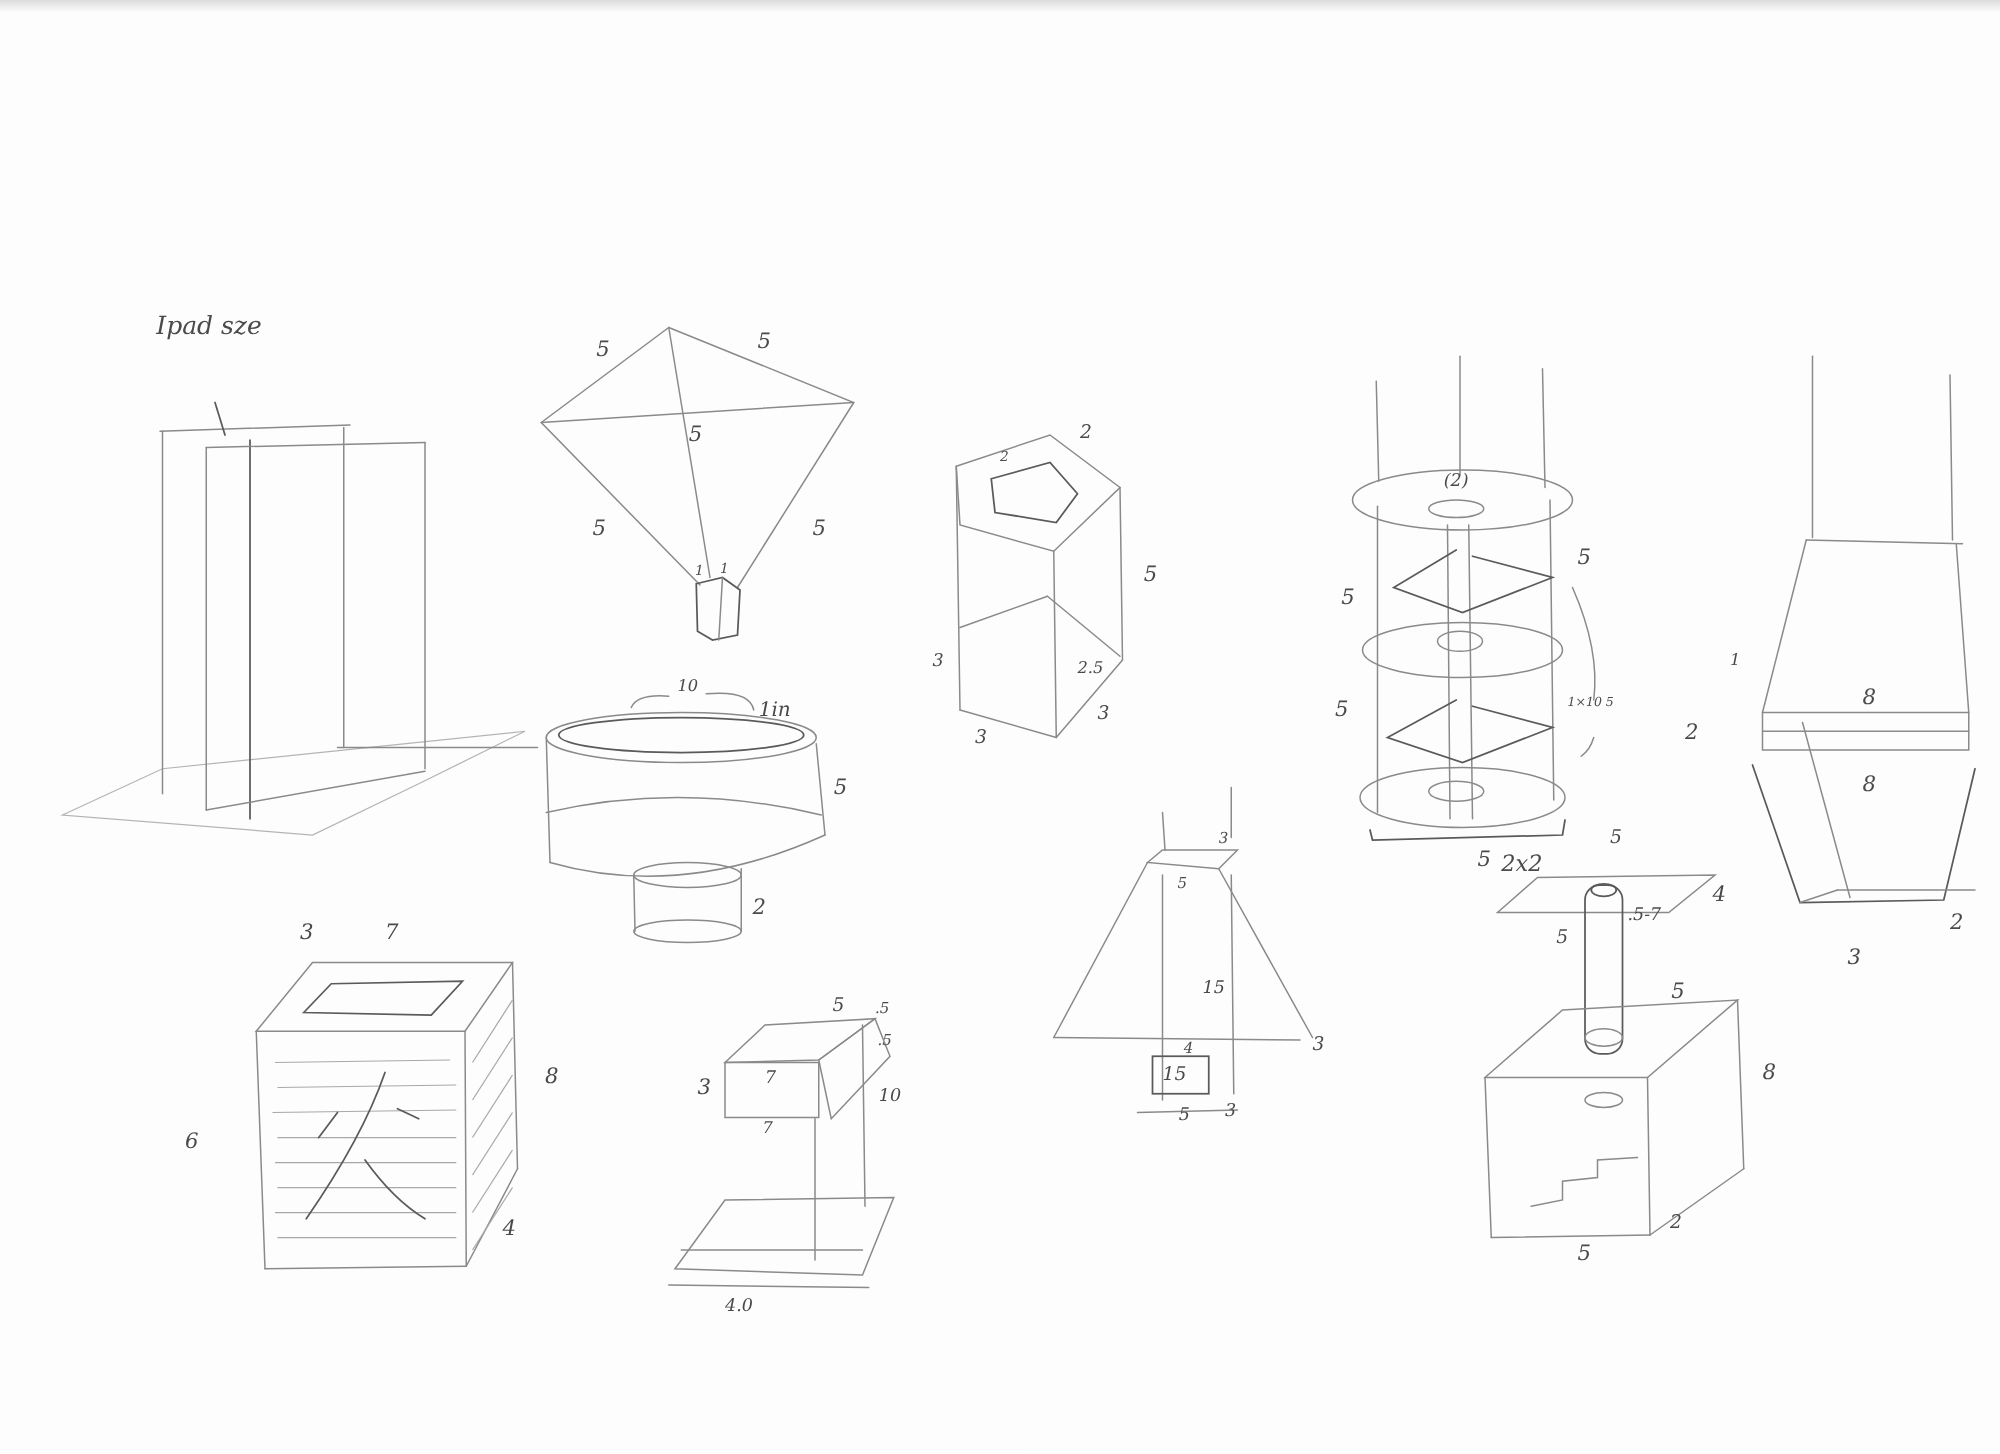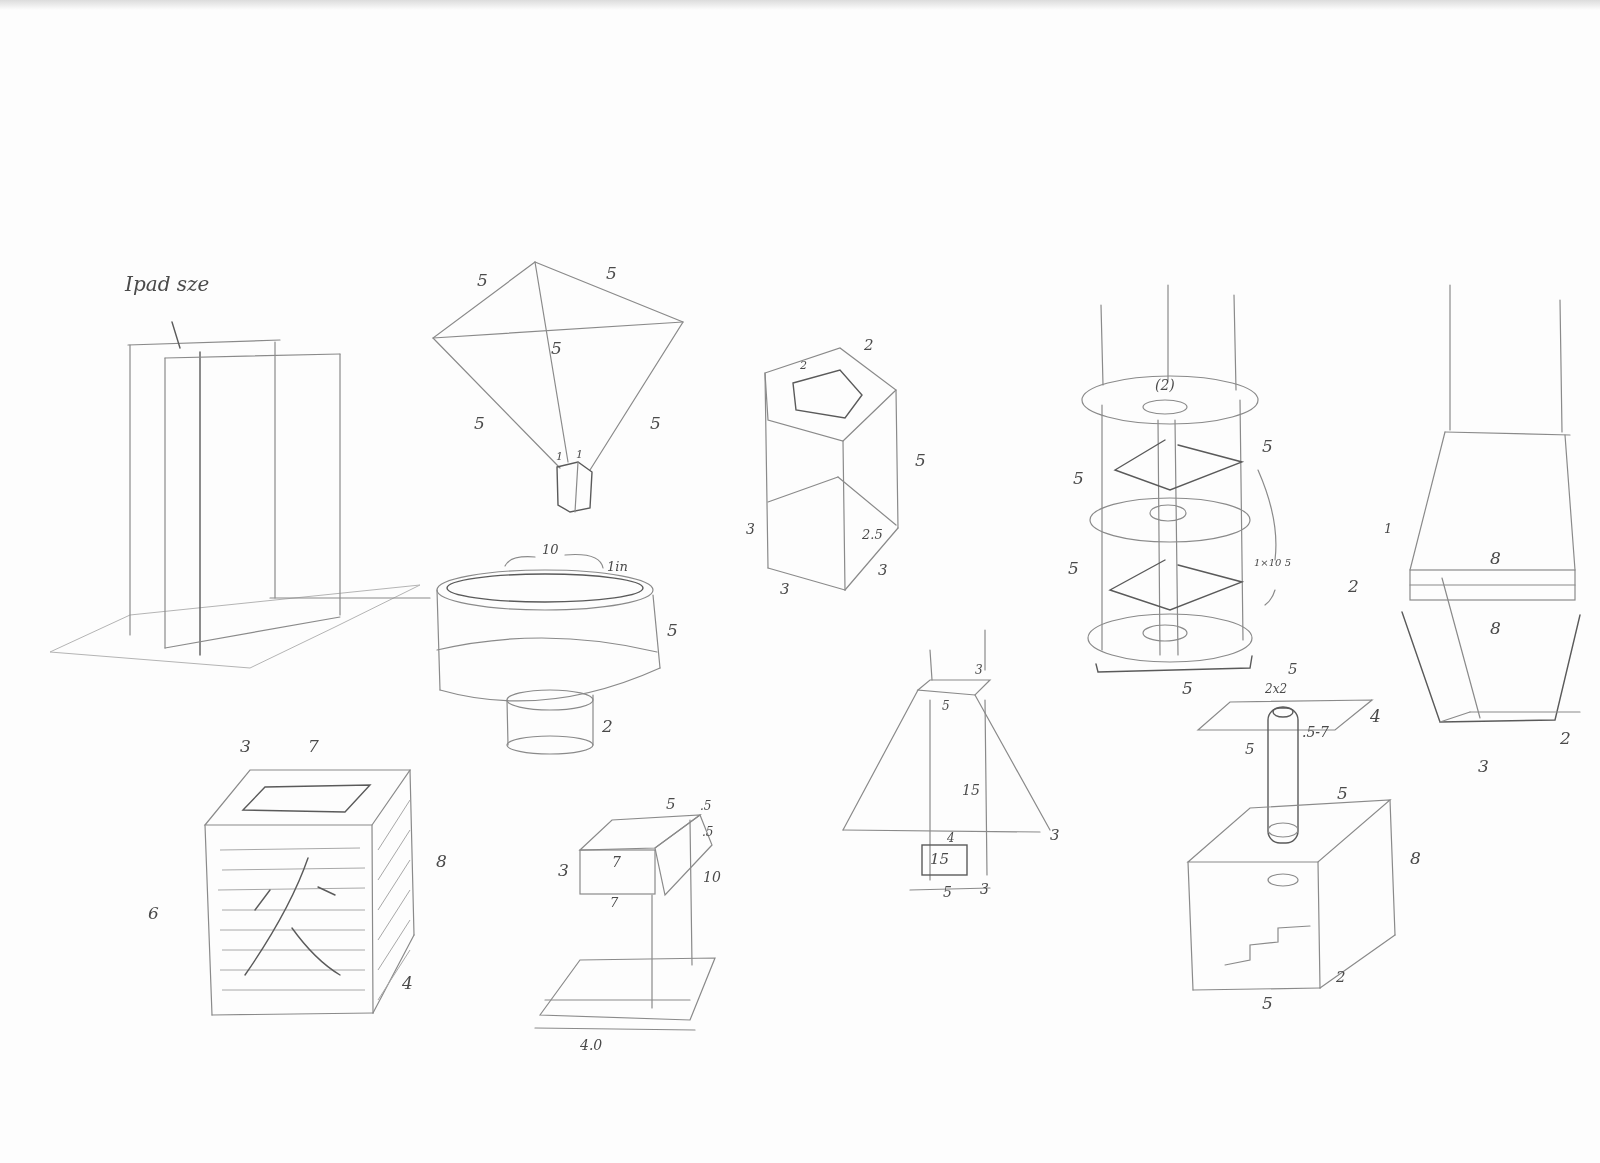--- a/index.html
+++ b/index.html
@@ -1,21 +1,21 @@
 <!DOCTYPE html>
 <html><head>
 <meta charset="utf-8">
 <style>
   html, body { margin: 0; padding: 0; background: #ffffff; }
   body { width: 1600px; height: 1163px; position: relative; overflow: hidden; font-family: "DejaVu Sans", sans-serif; }
   .paper { position: absolute; left: 0; top: 0; width: 1600px; height: 1163px; background: #fdfdfd; }
   .paper::before { content: ""; position: absolute; left: 0; top: 0; right: 0; height: 10px; background: linear-gradient(#dcdcdc, #fdfdfd); }
   svg.sketch { position: absolute; left: 0; top: 0; }
   .lbl { position: absolute; font-family: "DejaVu Serif", serif; font-style: italic; color: #4a4a4a; font-size: 17px; line-height: 1; white-space: nowrap; }
-  .title { font-size: 20px; margin-top: 24px; }
+  .title { font-size: 20px; }
   .s { stroke: #8a8a8a; stroke-width: 1.2; fill: none; stroke-linecap: round; }
   .d { stroke: #5a5a5a; stroke-width: 1.4; fill: none; stroke-linecap: round; }
   .l { stroke: #b4b4b4; stroke-width: 1; fill: none; }
   .h { stroke: #a8a8a8; stroke-width: 1; fill: none; }
 </style>
 </head>
 <body>
 
 <div class="paper"></div>
 
@@ -176,21 +176,21 @@
 
 <div class="lbl" style="left:477px;top:272px">5</div>
 <div class="lbl" style="left:606px;top:265px">5</div>
 <div class="lbl" style="left:551px;top:340px">5</div>
 <div class="lbl" style="left:474px;top:415px">5</div>
 <div class="lbl" style="left:650px;top:415px">5</div>
 <div class="lbl" style="left:556px;top:451px;font-size:11px">1</div>
 <div class="lbl" style="left:576px;top:449px;font-size:11px">1</div>
 
 <div class="lbl" style="left:542px;top:543px;font-size:13px">10</div>
-<div class="lbl" style="left:607px;top:560px;font-size:13px">1in</div>
+<div class="lbl" style="left:607px;top:560px;font-size:16px">1in</div>
 <div class="lbl" style="left:667px;top:622px">5</div>
 <div class="lbl" style="left:602px;top:718px">2</div>
 
 <div class="lbl" style="left:800px;top:360px;font-size:11px">2</div>
 <div class="lbl" style="left:864px;top:338px;font-size:15px">2</div>
 <div class="lbl" style="left:915px;top:452px">5</div>
 <div class="lbl" style="left:746px;top:522px;font-size:14px">3</div>
 <div class="lbl" style="left:862px;top:528px;font-size:13px">2.5</div>
 <div class="lbl" style="left:878px;top:563px;font-size:15px">3</div>
 <div class="lbl" style="left:780px;top:582px;font-size:15px">3</div>
@@ -227,20 +227,20 @@
 <div class="lbl" style="left:975px;top:664px;font-size:12px">3</div>
 <div class="lbl" style="left:942px;top:700px;font-size:12px">5</div>
 <div class="lbl" style="left:962px;top:783px;font-size:14px">15</div>
 <div class="lbl" style="left:947px;top:832px;font-size:12px">4</div>
 <div class="lbl" style="left:930px;top:852px;font-size:15px">15</div>
 <div class="lbl" style="left:1050px;top:828px;font-size:15px">3</div>
 <div class="lbl" style="left:943px;top:885px;font-size:14px">5</div>
 <div class="lbl" style="left:980px;top:882px;font-size:14px">3</div>
 
 <div class="lbl" style="left:1288px;top:662px;font-size:15px">5</div>
-<div class="lbl" style="left:1265px;top:683px;font-size:12px">2x2</div>
+<div class="lbl" style="left:1201px;top:683px;font-size:18px">2x2</div>
 <div class="lbl" style="left:1370px;top:708px">4</div>
 <div class="lbl" style="left:1245px;top:742px;font-size:15px">5</div>
 <div class="lbl" style="left:1302px;top:725px;font-size:14px">.5-7</div>
 <div class="lbl" style="left:1337px;top:785px">5</div>
 <div class="lbl" style="left:1410px;top:850px">8</div>
 <div class="lbl" style="left:1336px;top:970px;font-size:15px">2</div>
 <div class="lbl" style="left:1262px;top:995px">5</div>
 
 </body></html>

